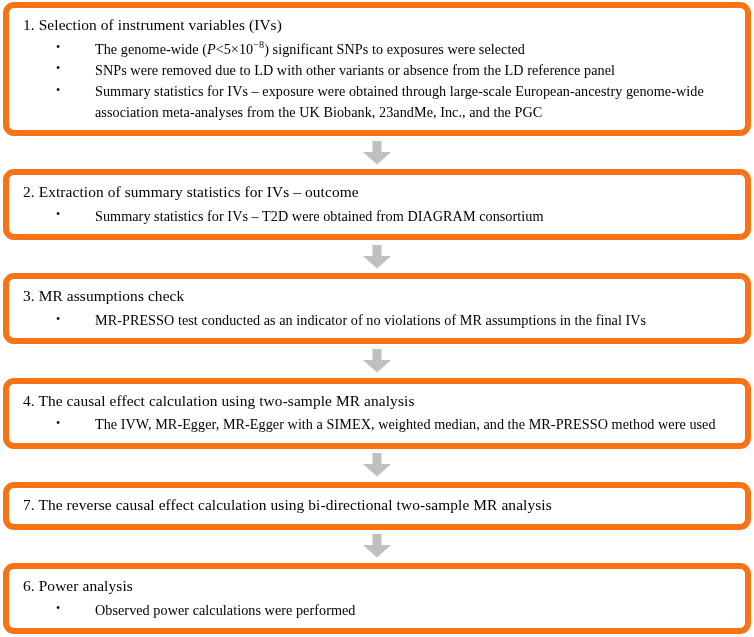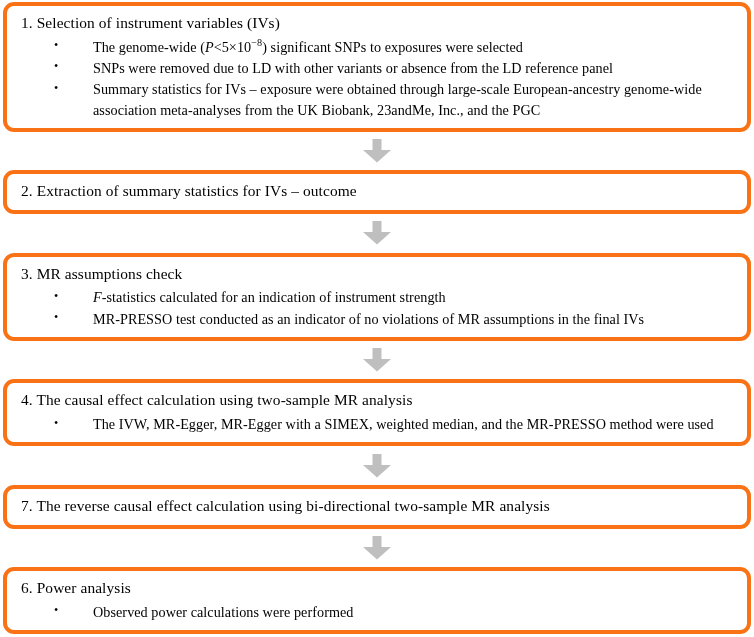--- a/index.html
+++ b/index.html
@@ -19,21 +19,21 @@
     width: 754px;
     height: 637px;
     position: relative;
     box-sizing: border-box;
     padding: 2px 3px 3px 3px;
     display: flex;
     flex-direction: column;
   }
 
   .step-box {
-    border: 4px solid #f97316;
+    border: 6px solid #f97316;
     border-radius: 11px;
     background: #ffffff;
     box-sizing: border-box;
     padding: 7px 10px 8px 14px;
     flex: 0 0 auto;
     font-family: Liberation Serif, serif;
   }
 
   .step-heading {
     font-size: 15.4px;
@@ -113,34 +113,36 @@
   </div>
 
   <div class="arrow-wrap">
     <svg class="arrow" width="30" height="24" viewBox="0 0 30 24" aria-hidden="true">
       <polygon points="10.5,0 19.5,0 19.5,11 29,11 15,23.5 1,11 10.5,11" fill="#bfbfbf"></polygon>
     </svg>
   </div>
 
   <div class="step-box">
     <div class="step-heading">2. Extraction of summary statistics for IVs – outcome</div>
+    <ul class="bullets">
+      <li class="bullet">
+        <span class="txt">Summary statistics for IVs – T2D were obtained from DIAGRAM consortium</span>
+      </li>
+    </ul>
   </div>
 
   <div class="arrow-wrap">
     <svg class="arrow" width="30" height="24" viewBox="0 0 30 24" aria-hidden="true">
       <polygon points="10.5,0 19.5,0 19.5,11 29,11 15,23.5 1,11 10.5,11" fill="#bfbfbf"></polygon>
     </svg>
   </div>
 
   <div class="step-box">
     <div class="step-heading">3. MR assumptions check</div>
     <ul class="bullets">
-      <li class="bullet">
-        <span class="txt"><span class="ital">F</span>-statistics calculated for an indication of instrument strength</span>
-      </li>
       <li class="bullet">
         <span class="txt">MR-PRESSO test conducted as an indicator of no violations of MR assumptions in the final IVs</span>
       </li>
     </ul>
   </div>
 
   <div class="arrow-wrap">
     <svg class="arrow" width="30" height="24" viewBox="0 0 30 24" aria-hidden="true">
       <polygon points="10.5,0 19.5,0 19.5,11 29,11 15,23.5 1,11 10.5,11" fill="#bfbfbf"></polygon>
     </svg>

